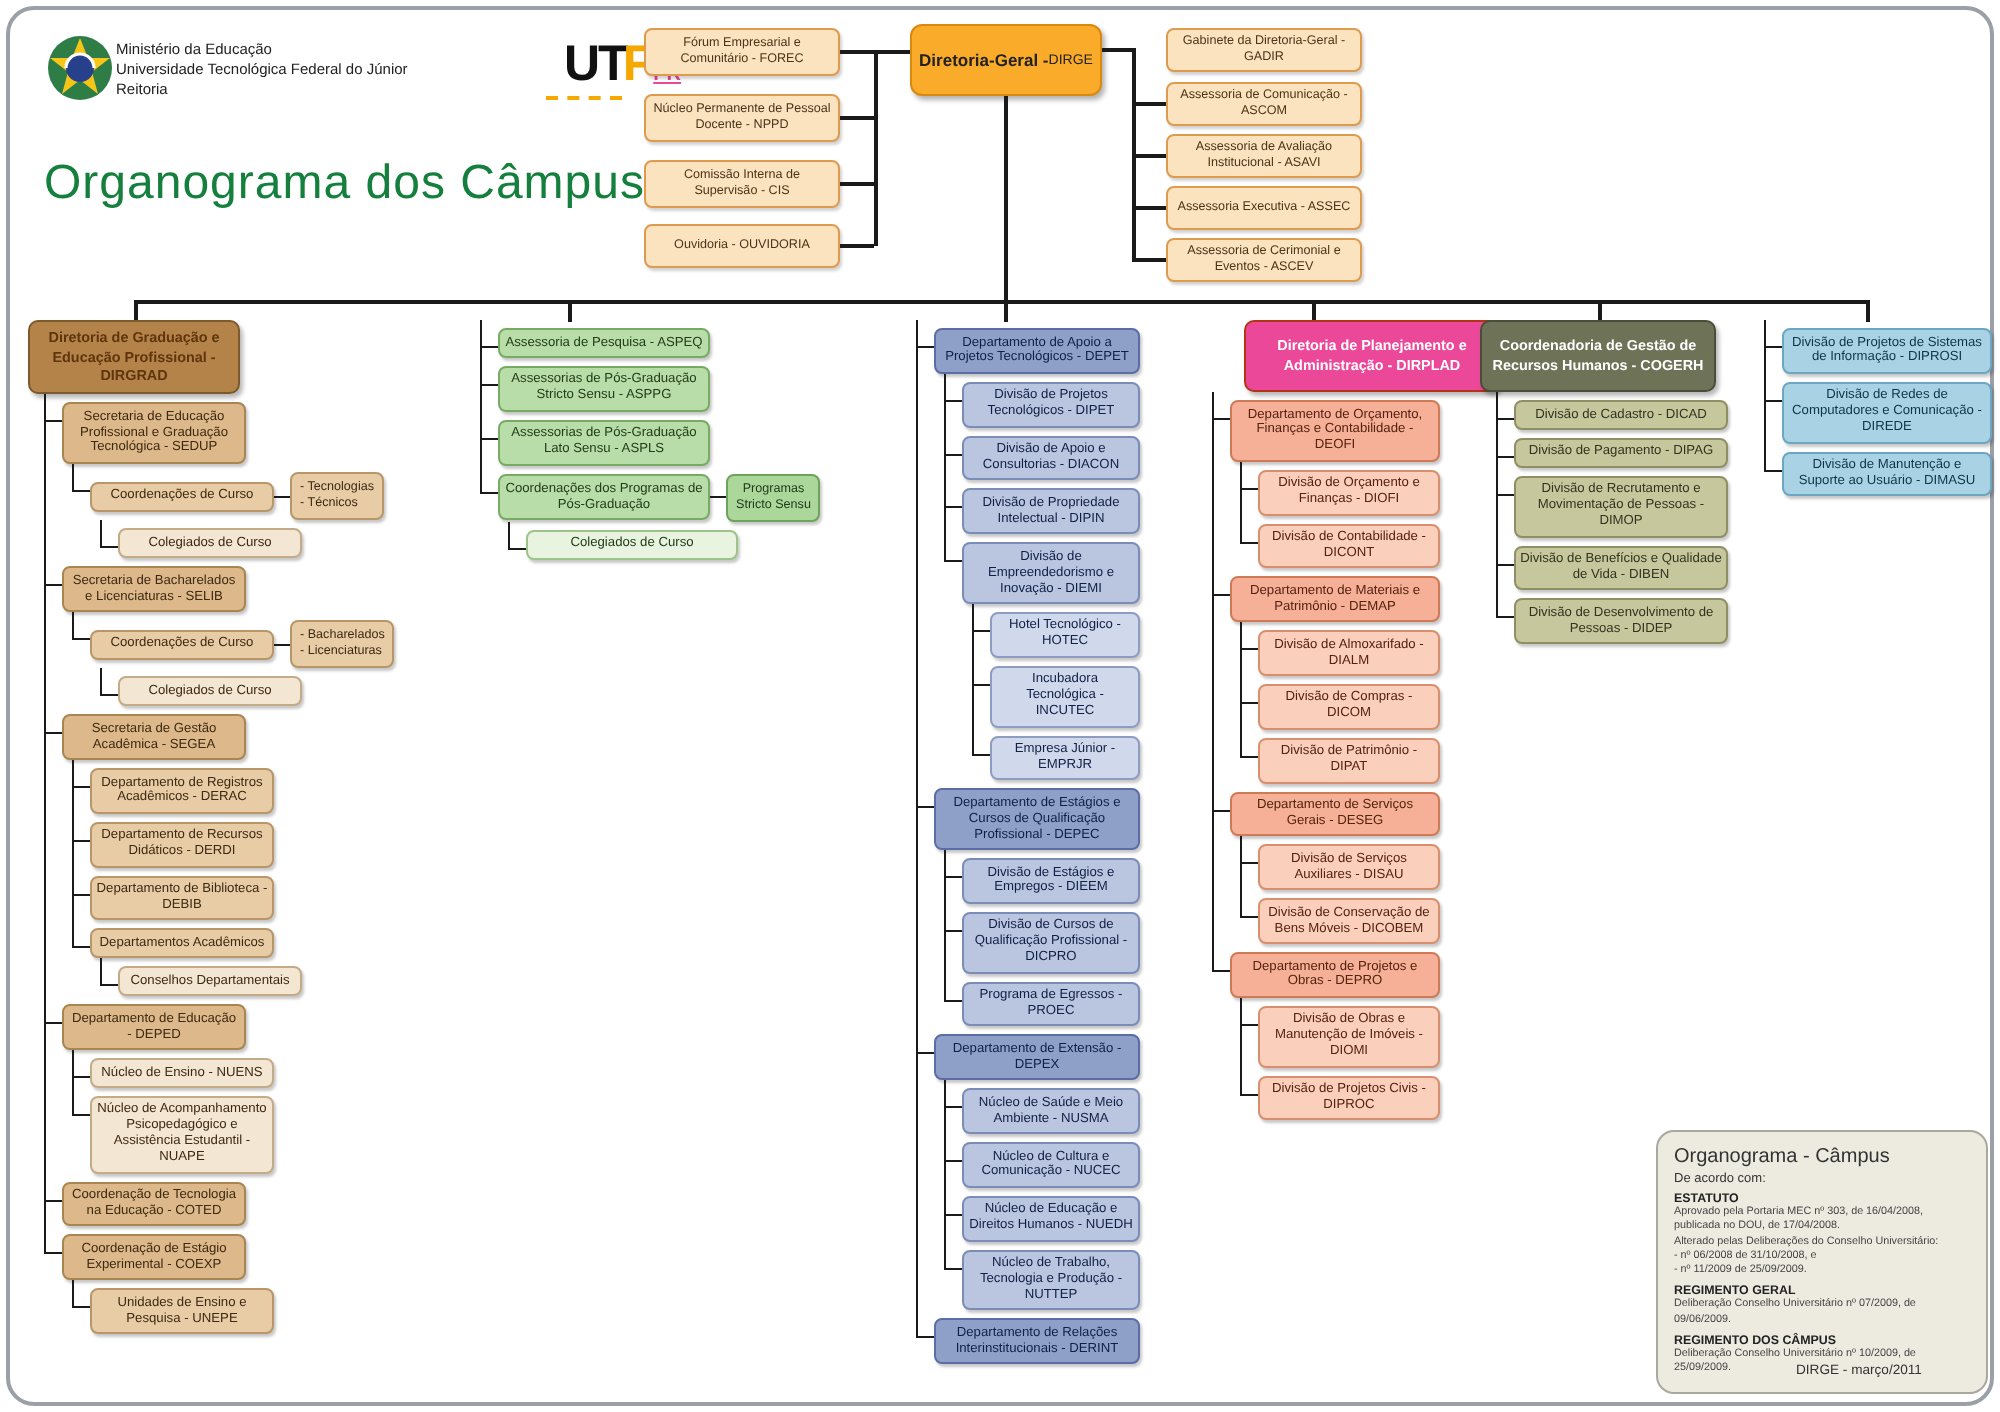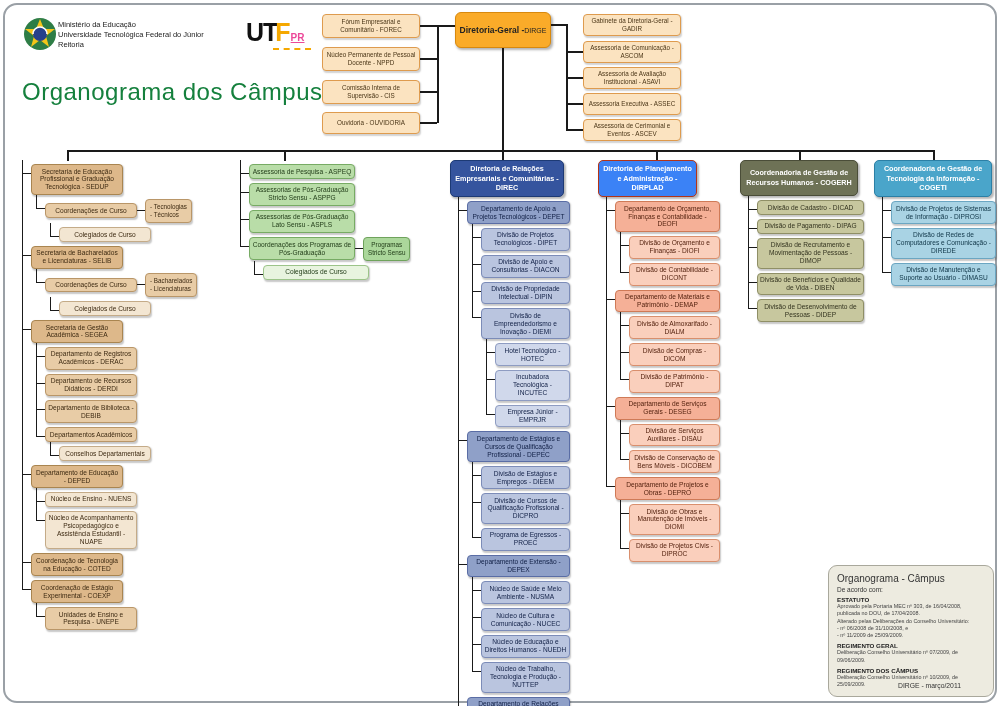--- a/index.html
+++ b/index.html
@@ -4,21 +4,21 @@
 <style>
   html,body{margin:0;padding:0;background:#e8e8e8;}
   .page{position:relative;width:1000px;height:706px;background:#ffffff;overflow:hidden;
         font-family:"Liberation Sans","DejaVu Sans",sans-serif;color:#1a1a1a;}
   .frame{position:absolute;left:3px;top:3px;right:3px;bottom:3px;border:2px solid #9aa0a6;border-radius:14px;pointer-events:none;}
 
   
   .gov{position:absolute;left:22px;top:16px;display:flex;gap:0;align-items:flex-start;}
   .gov-lines{font-size:7.5px;line-height:1.35;color:#222;padding-top:4px;}
   .utfpr{position:absolute;left:246px;top:18px;}
-  .utfpr .ut{font-weight:bold;font-size:25px;letter-spacing:-1px;color:#111;}
+  .utfpr .ut{font-weight:bold;font-size:25px;letter-spacing:-1px;color:#111;margin-left:36px;}
   .utfpr .f{font-weight:bold;font-size:25px;color:#f5a800;margin-left:-2px;}
   .utfpr .pr{font-weight:bold;font-size:10px;color:#ec4899;text-decoration:underline;}
   .utfpr .dash{border-top:2.5px dashed #f5a800;width:38px;margin-left:27px;margin-top:1px;}
   .title{position:absolute;left:22px;top:78px;font-size:24px;color:#15803d;letter-spacing:0.5px;}
 
   
   .hline,.vline{position:absolute;background:#1a1a1a;}
   .hline{height:2px;} .vline{width:2px;}
 
   
@@ -115,20 +115,21 @@
       <div class="hline" style="left: 67px; top: 150px; width: 867px;"></div>
       <div class="vline" style="left: 67px; top: 150px; height: 11px;"></div>
       <div class="vline" style="left: 284px; top: 150px; height: 11px;"></div>
       <div class="vline" style="left: 502px; top: 150px; height: 11px;"></div>
       <div class="vline" style="left: 656px; top: 150px; height: 11px;"></div>
       <div class="vline" style="left: 799px; top: 150px; height: 11px;"></div>
       <div class="vline" style="left: 933px; top: 150px; height: 11px;"></div>
     </div>
   <div id="columns">
       <div class="col" style="left: 14px; top: 160px; width: 216px;">
+        <div class="colhead" style="width: 106px; background: rgb(179, 131, 74); border-color: rgb(125, 90, 43); color: rgb(95, 53, 12);">Diretoria de Graduação e Educação Profissional - DIRGRAD</div>
         <div class="tree-wrap">
           <ul class="tree">
             <li class="more">
               <div class="row">
                 <div class="obox fixed" style="background: rgb(221, 184, 138); border-color: rgb(169, 133, 80); color: rgb(61, 42, 18); width: 92px;">Secretaria de Educação Profissional e Graduação Tecnológica - SEDUP</div>
               </div>
               <ul>
                 <li>
                   <div class="row">
                     <div class="obox fixed" style="background: rgb(232, 204, 166); border-color: rgb(185, 150, 104); color: rgb(61, 42, 18); width: 92px;">Coordenações de Curso</div>
@@ -269,21 +270,20 @@
                   <div class="row">
                     <div class="obox fixed" style="background: rgb(232, 244, 223); border-color: rgb(156, 196, 137); color: rgb(34, 61, 25); width: 106px;">Colegiados de Curso</div>
                   </div>
                 </li>
               </ul>
             </li>
           </ul>
         </div>
       </div>
       <div class="col" style="left: 450px; top: 160px; width: 120px;">
-        <div class="colhead" style="width: 114px; background: rgb(53, 84, 158); border-color: rgb(29, 58, 117); color: rgb(255, 255, 255);">Diretoria de Relações Empresariais e Comunitárias - DIREC</div>
         <div class="tree-wrap">
           <ul class="tree">
             <li class="more">
               <div class="row">
                 <div class="obox" style="background: rgb(143, 160, 200); border-color: rgb(90, 109, 165); color: rgb(16, 31, 69);">Departamento de Apoio a Projetos Tecnológicos - DEPET</div>
               </div>
               <ul>
                 <li class="more">
                   <div class="row">
                     <div class="obox" style="background: rgb(186, 197, 223); border-color: rgb(124, 140, 184); color: rgb(16, 31, 69);">Divisão de Projetos Tecnológicos - DIPET</div>
@@ -374,21 +374,21 @@
             </li>
             <li>
               <div class="row">
                 <div class="obox" style="background: rgb(143, 160, 200); border-color: rgb(90, 109, 165); color: rgb(16, 31, 69);">Departamento de Relações Interinstitucionais - DERINT</div>
               </div>
             </li>
           </ul>
         </div>
       </div>
       <div class="col" style="left: 598px; top: 160px; width: 122px;">
-        <div class="colhead" style="width: 99px; background: #3b82f6; border-color: rgb(179, 52, 23); color: rgb(255, 255, 255);">Diretoria de Planejamento e Administração - DIRPLAD</div>
+        <div class="colhead" style="width: 128px; background: #ec4899; border-color: rgb(179, 52, 23); color: rgb(255, 255, 255); margin-left: 24px;">Diretoria de Planejamento e Administração - DIRPLAD</div>
         <div class="tree-wrap">
           <ul class="tree">
             <li class="more">
               <div class="row">
                 <div class="obox" style="background: rgb(245, 176, 151); border-color: rgb(207, 122, 87); color: rgb(84, 34, 15);">Departamento de Orçamento, Finanças e Contabilidade - DEOFI</div>
               </div>
               <ul>
                 <li class="more">
                   <div class="row">
                     <div class="obox" style="background: rgb(250, 207, 188); border-color: rgb(217, 143, 109); color: rgb(84, 34, 15);">Divisão de Orçamento e Finanças - DIOFI</div>
@@ -486,21 +486,20 @@
             </li>
             <li>
               <div class="row">
                 <div class="obox" style="background: rgb(199, 199, 158); border-color: rgb(143, 143, 102); color: rgb(51, 51, 31);">Divisão de Desenvolvimento de Pessoas - DIDEP</div>
               </div>
             </li>
           </ul>
         </div>
       </div>
       <div class="col" style="left: 874px; top: 160px; width: 122px;">
-        <div class="colhead" style="width: 118px; background: rgb(74, 165, 202); border-color: rgb(43, 127, 165); color: rgb(255, 255, 255);">Coordenadoria de Gestão de Tecnologia da Informação - COGETI</div>
         <div class="tree-wrap">
           <ul class="tree">
             <li class="more">
               <div class="row">
                 <div class="obox" style="background: rgb(169, 211, 228); border-color: rgb(107, 166, 194); color: rgb(15, 53, 71);">Divisão de Projetos de Sistemas de Informação - DIPROSI</div>
               </div>
             </li>
             <li class="more">
               <div class="row">
                 <div class="obox" style="background: rgb(169, 211, 228); border-color: rgb(107, 166, 194); color: rgb(15, 53, 71);">Divisão de Redes de Computadores e Comunicação - DIREDE</div>

